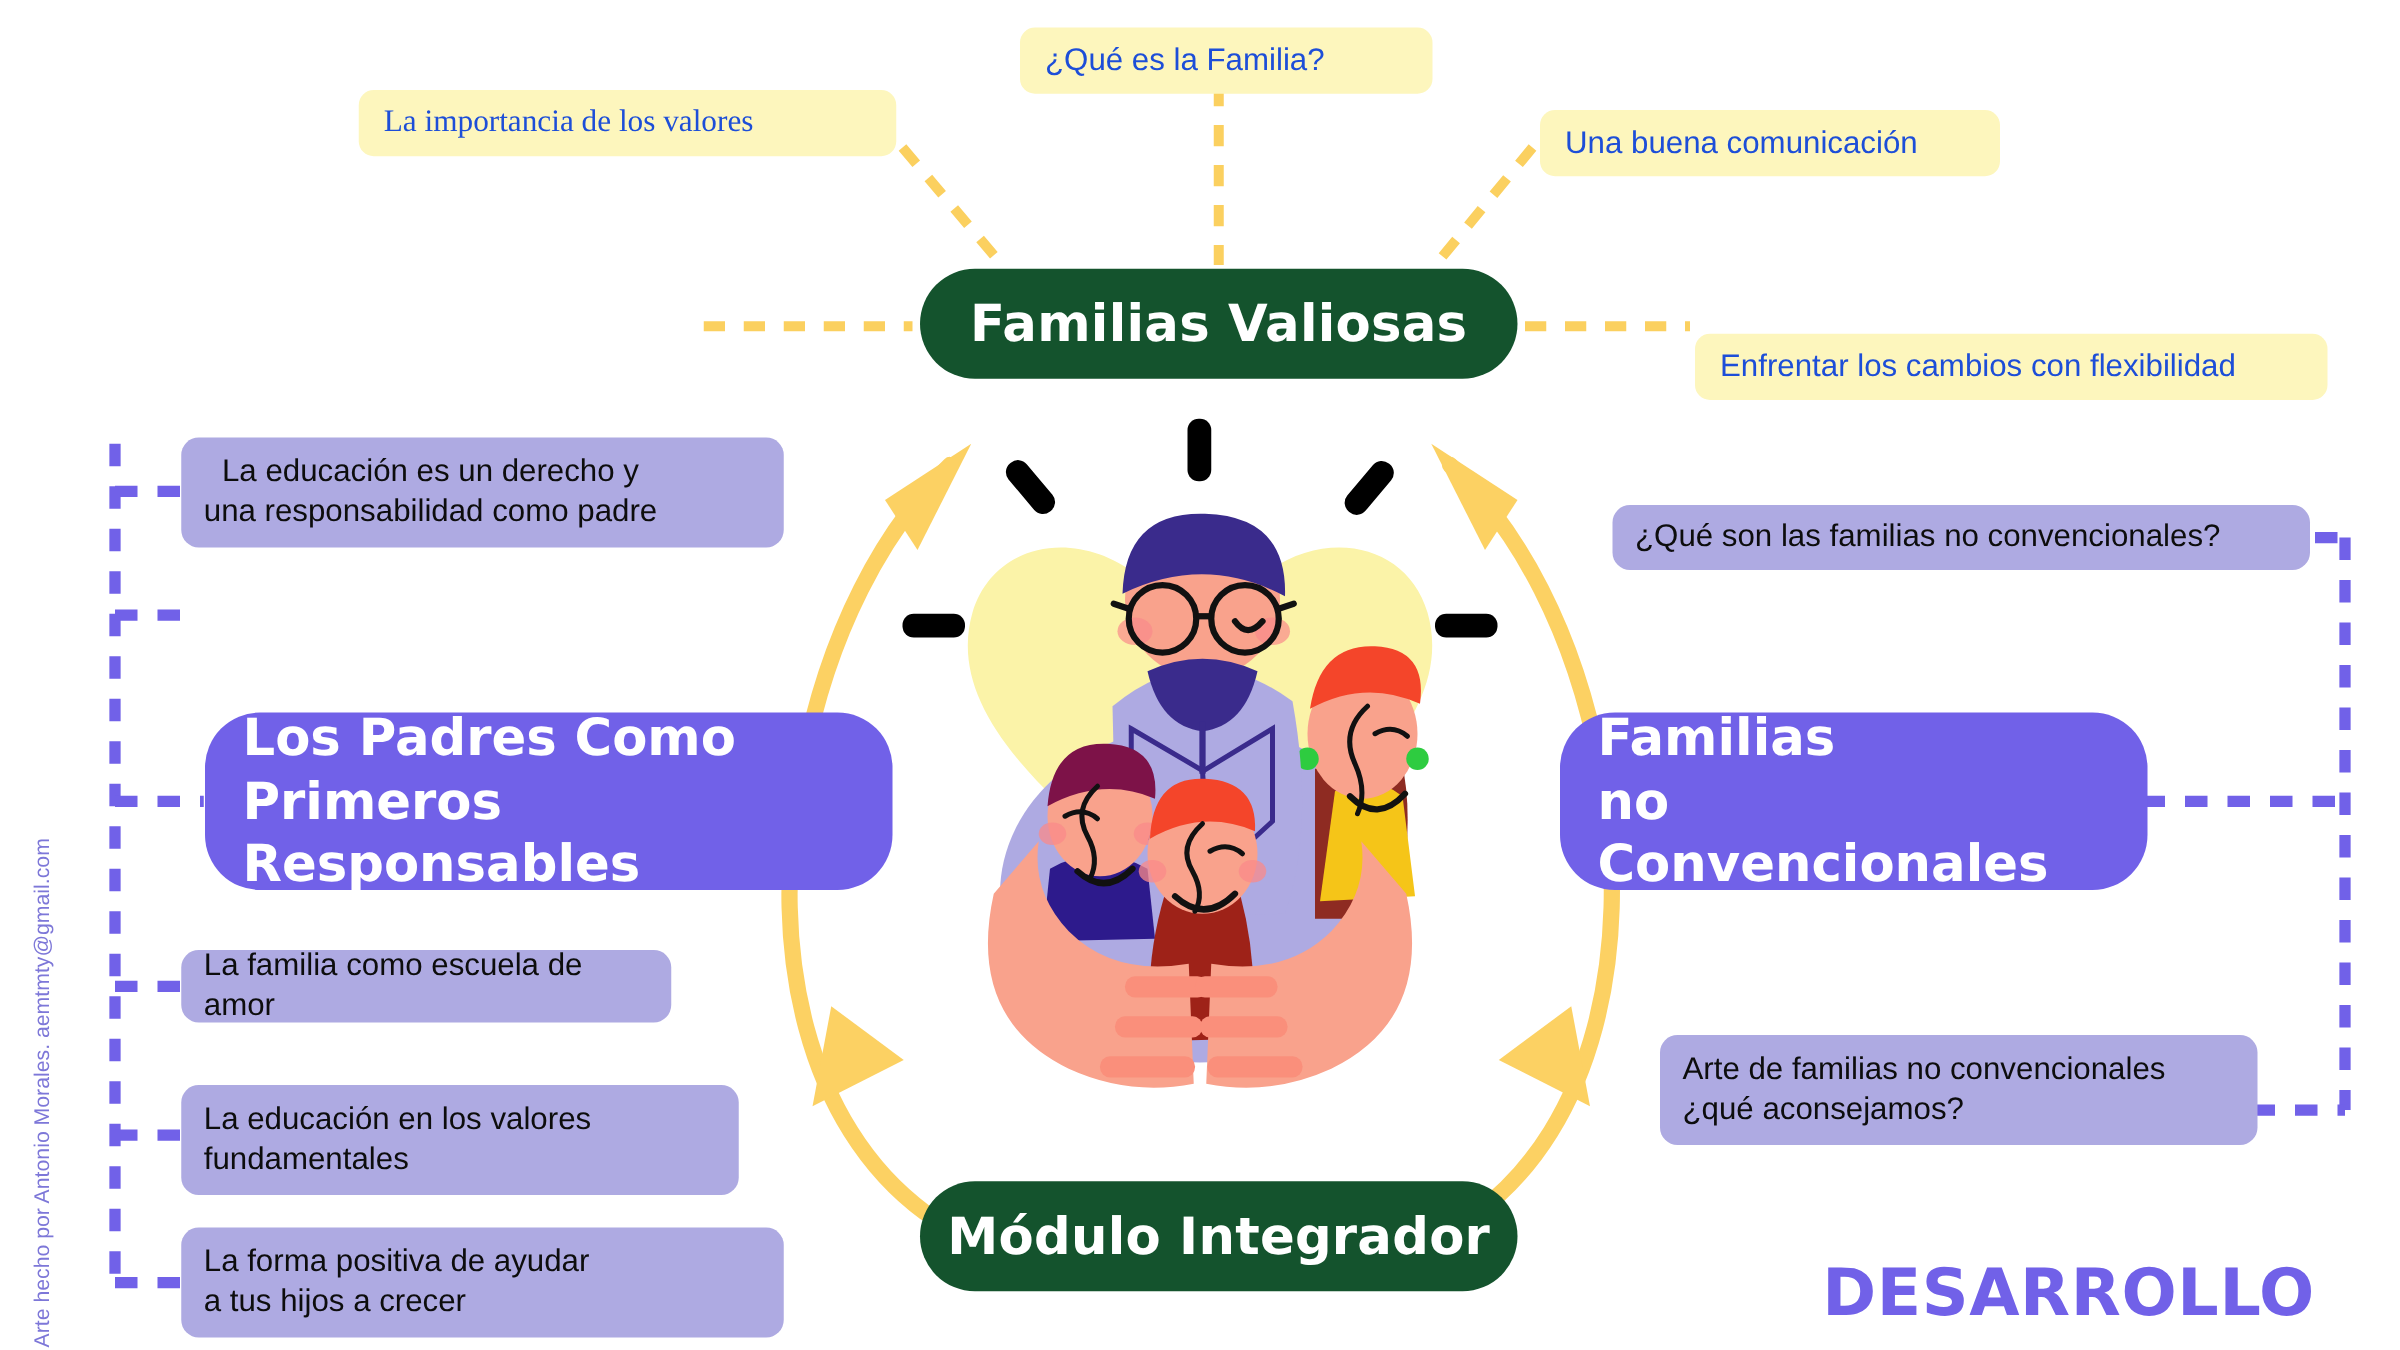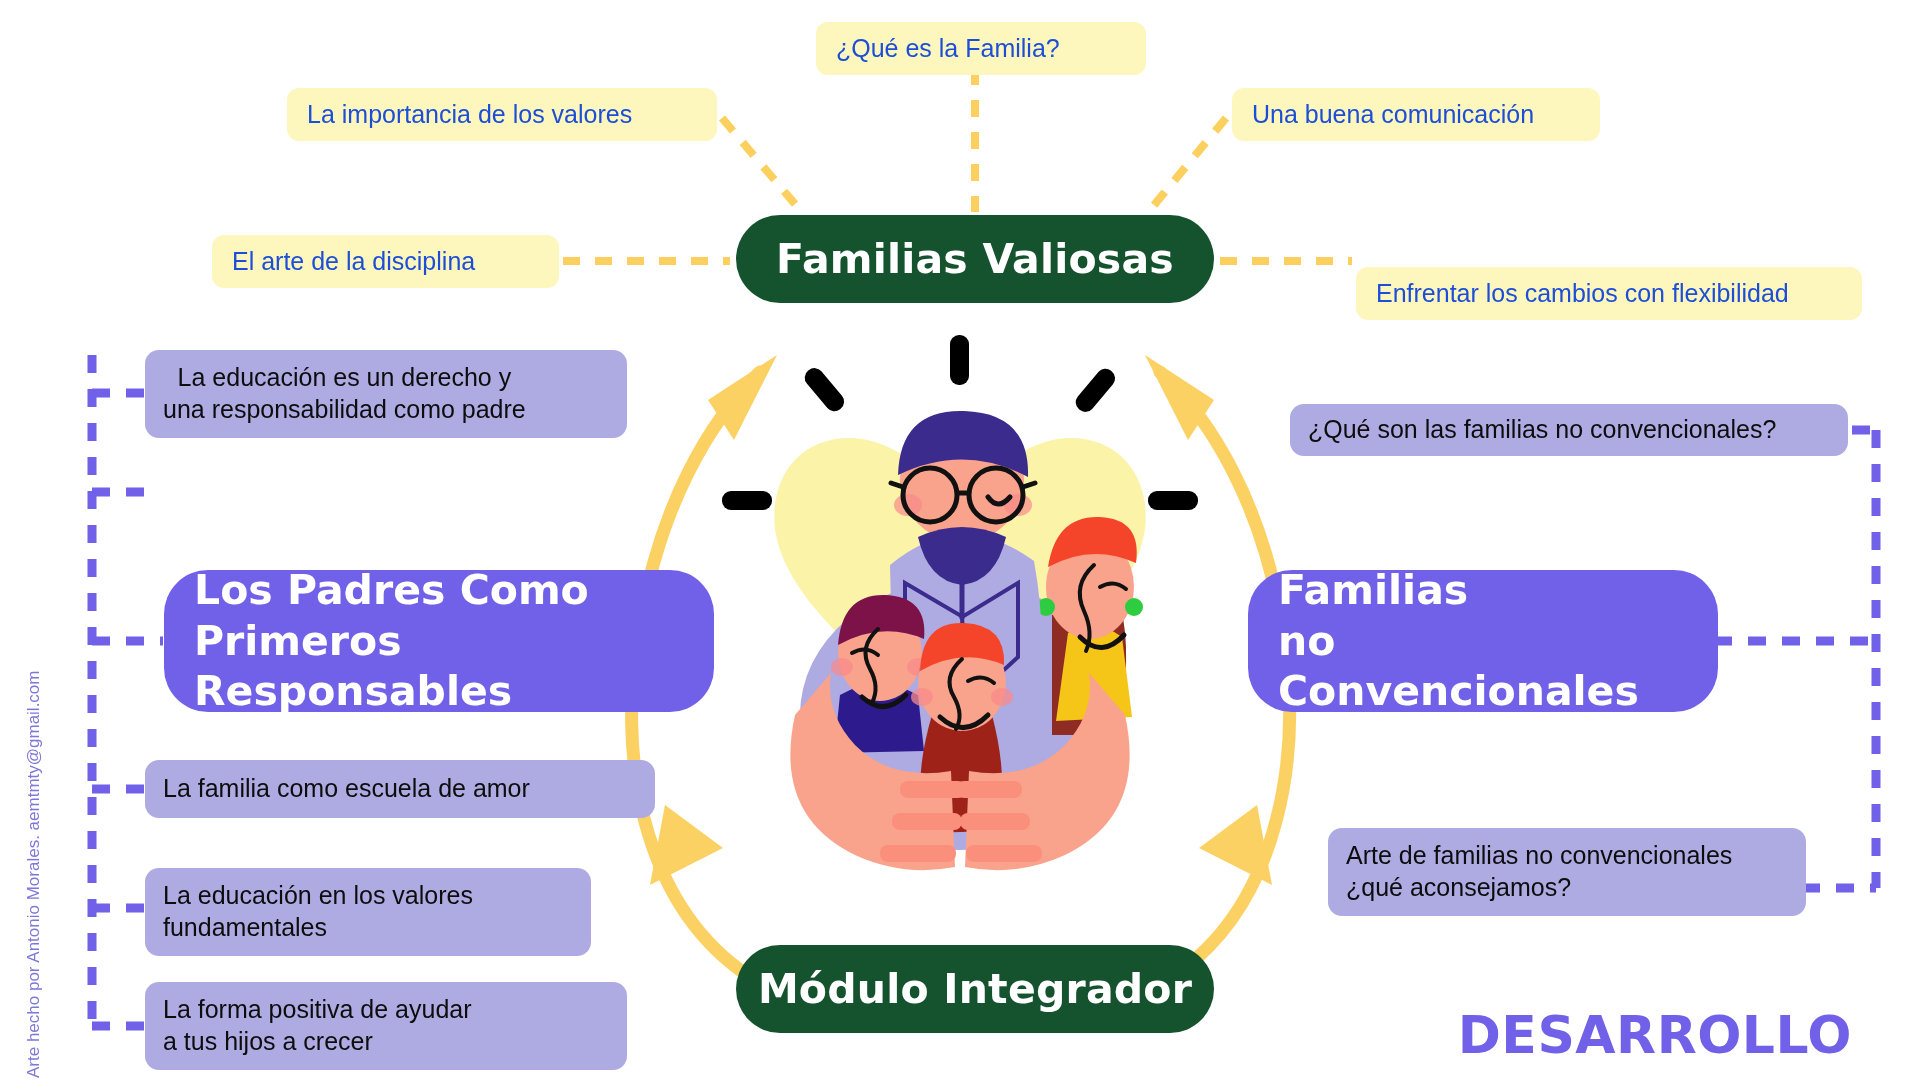--- a/index.html
+++ b/index.html
@@ -79,31 +79,31 @@
     color: #ffffff;
     font-size: 41px;
     font-weight: bold;
     line-height: 1.24;
     padding: 16px 30px;
     font-family: "DejaVu Sans", sans-serif;
   }
 
   
   #n-que-familia   { left: 816px;  top: 22px;   width: 330px; }
-  #n-importancia   { left: 287px;  top: 88px;   width: 430px; }
+  #n-importancia   { left: 287px;  top: 72px;   width: 430px; font-family: Liberation Serif, serif; }
   #n-comunicacion  { left: 1232px; top: 88px;   width: 368px; }
   #n-disciplina    { left: 212px;  top: 235px;  width: 347px; }
   #n-flexibilidad  { left: 1356px; top: 235px;  width: 506px; margin-top: 32px; }
 
   #n-fam-valiosas  { left: 736px;  top: 215px;  width: 478px; height: 88px; }
   #n-modulo        { left: 736px;  top: 945px;  width: 478px; height: 88px; }
 
   #n-educ-derecho  { left: 145px;  top: 350px;  width: 482px; height: 88px; text-align: center; }
   #n-educar-amor   { left: 145px;  top: 462px;  width: 482px; height: 60px; }
-  #n-escuela-amor  { left: 145px;  top: 760px;  width: 510px; height: 58px; }
+  #n-escuela-amor  { left: 145px;  top: 760px;  width: 392px; height: 58px; }
   #n-valores-fund  { left: 145px;  top: 868px;  width: 446px; height: 88px; }
   #n-ayudar-crecer { left: 145px;  top: 982px;  width: 482px; height: 88px; }
 
   #n-padres        { left: 164px;  top: 570px;  width: 550px; height: 142px; }
   #n-no-conv       { left: 1248px; top: 570px;  width: 470px; height: 142px; }
 
   #n-que-son       { left: 1290px; top: 404px;  width: 558px; height: 52px; }
   #n-tipos         { left: 1328px; top: 828px;  width: 478px; height: 88px; }
 
   
@@ -288,23 +288,20 @@
   </div>
 
   <div class="node leaf-yellow" id="n-importancia">
     <span>La importancia de los valores</span>
   </div>
 
   <div class="node leaf-yellow" id="n-comunicacion">
     <span>Una buena comunicación</span>
   </div>
 
-  <div class="node leaf-yellow" id="n-disciplina">
-    <span>El arte de la disciplina</span>
-  </div>
 
   <div class="node leaf-yellow" id="n-flexibilidad">
     <span>Enfrentar los cambios con flexibilidad</span>
   </div>
 
   <div class="node pill-gold" id="n-fam-valiosas">
     <span>Familias Valiosas</span>
   </div>
 
   <div class="node pill-gold" id="n-modulo">

